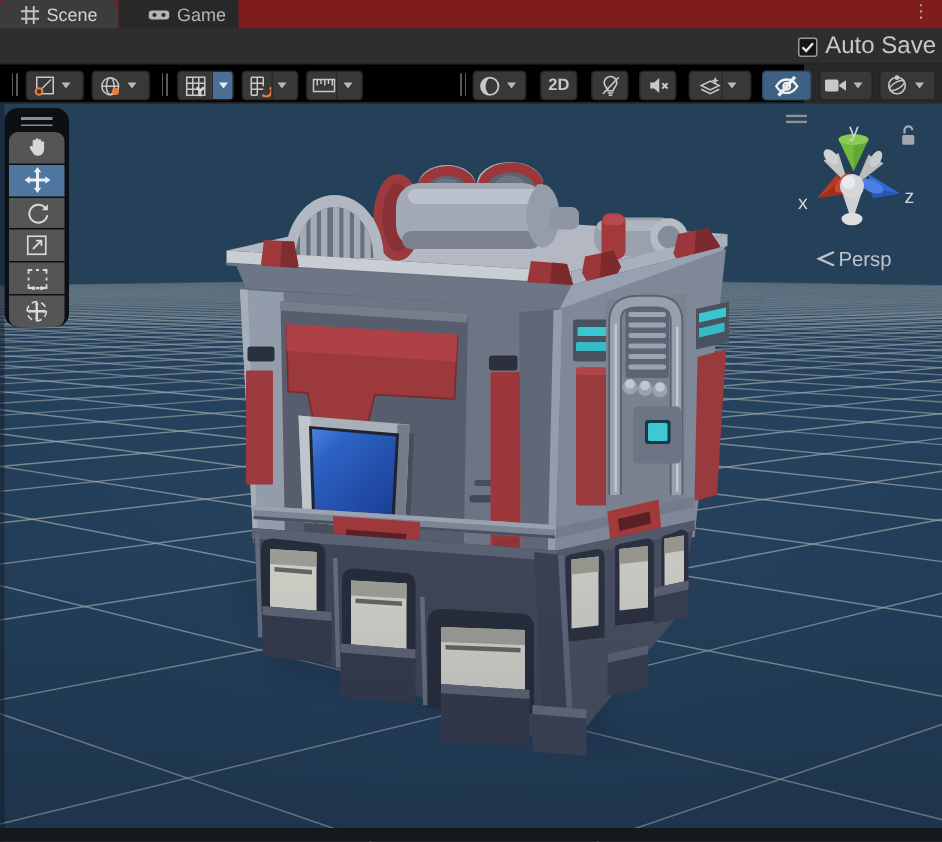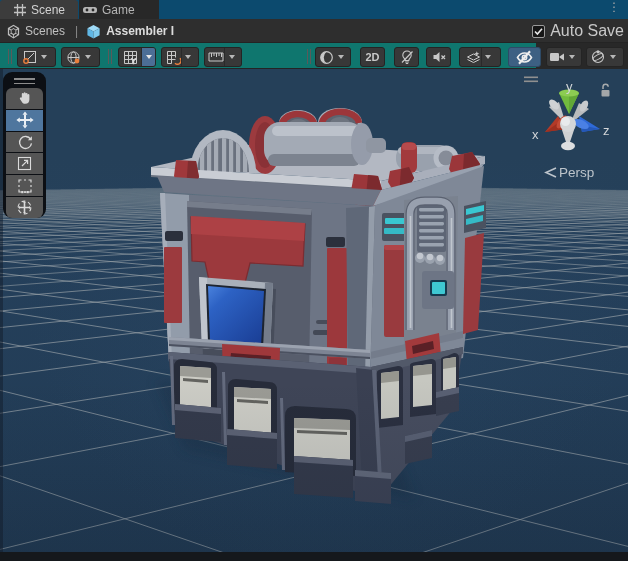--- a/index.html
+++ b/index.html
@@ -1,27 +1,27 @@
 <!DOCTYPE html>
 <html><head>
 <meta charset="utf-8">
 <style>
   html,body{margin:0;padding:0;width:628px;height:561px;overflow:hidden;background:#282828;
     font-family:"Liberation Sans",sans-serif;-webkit-font-smoothing:antialiased;}
   *{box-sizing:border-box;}
-  #tabbar{position:absolute;left:0;top:0;width:628px;height:19px;background:#0c4a6e;}
+  #tabbar{position:absolute;left:0;top:0;width:628px;height:19px;background:#7f1d1d;}
   .tab{position:absolute;top:0;height:19px;display:flex;align-items:center;color:#bdbdbd;font-size:12px;}
   #tab-scene{left:0;width:78px;background:#3c3c3c;border-radius:3px 3px 0 0;padding-left:14px;color:#d2d2d2;}
-  #tab-game{left:79px;width:80px;background:#282828;padding-left:4px;color:#b5b5b5;}
+  #tab-game{left:79px;width:80px;background:#282828;padding-left:20px;color:#b5b5b5;}
   .tab svg{margin-right:5px;}
   #crumbbar{position:absolute;left:0;top:19px;width:628px;height:24px;background:#2e2e2e;border-bottom:1px solid #242424;}
   #crumbbar .inner{position:absolute;left:6px;top:0;height:24px;display:flex;align-items:center;color:#c0c0c0;font-size:12px;}
   #autosave{position:absolute;right:4px;top:0;height:24px;display:flex;align-items:center;color:#c8c8c8;font-size:16px;}
   #autosave .box{width:13px;height:13px;background:#161616;border:1px solid #9a9a9a;border-radius:2px;margin-right:5px;position:relative;}
-  #toolbar{position:absolute;left:0;top:43px;width:536px;height:26px;background:#0f766e;border-bottom:1px solid #242424;padding-left:28px;}
+  #toolbar{position:absolute;left:0;top:43px;width:536px;height:26px;background:#000000;border-bottom:1px solid #242424;padding-left:28px;}
   .tbtn{position:absolute;top:4px;height:20px;background:#383838;border:1px solid #242424;border-radius:3px;display:flex;align-items:center;justify-content:center;}
   .handle{position:absolute;top:6px;width:7px;height:15px;
      background:linear-gradient(90deg,transparent 0 1px,#5a5a5a 1px 2px,transparent 2px 4px,#5a5a5a 4px 5px,transparent 5px);}
   .arrowpart{width:14px;height:100%;display:flex;align-items:center;justify-content:center;border-left:1px solid #2a2a2a;}
   .arr{width:0;height:0;border-left:3.5px solid transparent;border-right:3.5px solid transparent;border-top:4px solid #b8b8b8;}
   #viewport{position:absolute;left:0;top:69px;width:628px;height:492px;}
   .pbtn{width:37px;height:20.9px;background:#555555;display:flex;align-items:center;justify-content:center;margin-bottom:0.9px;}
 </style>
 </head>
 <body>
@@ -30,33 +30,20 @@
         <path d="M3.5 0v12M8.5 0v12M0 3.5h12M0 8.5h12" stroke="#c2c2c2" stroke-width="1.3"></path>
       </svg>Scene</div>
     <div class="tab" id="tab-game"><svg width="14" height="12" viewBox="0 0 14 12">
         <path d="M2.5 3h9a2.5 2.5 0 0 1 2.5 2.5v1A2.5 2.5 0 0 1 11.5 9h-9A2.5 2.5 0 0 1 0 6.5v-1A2.5 2.5 0 0 1 2.5 3z" fill="#b5b5b5"></path>
         <circle cx="4" cy="6" r="1.4" fill="#282828"></circle>
         <circle cx="10" cy="6" r="1.4" fill="#282828"></circle>
       </svg>Game</div>
     <div style="position:absolute;right:16px;top:5px;width:4px;height:13px;color:#a8a8a8;font-size:12px;line-height:5px;">⋮</div>
   </div>
   <div id="crumbbar">
-    <div class="inner">
-      <svg width="15" height="15" viewBox="0 0 24 24" style="margin-right:4px">
-        <path fill="#bdbdbd" d="M12 1 3 6.4v11.2L12 23l9-5.4V6.4L12 1zm0 2.3 6.2 3.7-2.7 1.6L12 6.5 8.5 8.6 5.8 7 12 3.3zM5 8.9l2.6 1.6v4.1L5 16.2V8.9zm14 0v7.3l-2.6-1.6v-4.1L19 8.9zM8.9 10l3.1-1.9 3.1 1.9v3.9L12 15.8 8.9 13.9V10zm-1 5.6 3.4 2.1v2.9l-5.5-3.3 2.1-1.7zm8.2 0 2.1 1.7-5.5 3.3v-2.9l3.4-2.1z"></path>
-      </svg>
-      <span>Scenes</span>
-      <span style="color:#8a8a8a;margin:0 8px 0 10px;">|</span>
-      <svg width="15" height="15" viewBox="0 0 16 16" style="margin-right:5px">
-        <path fill="#9fdbf8" d="M8 1 1.5 4.5 8 8l6.5-3.5L8 1z"></path>
-        <path fill="#5fb7e5" d="M1.5 4.5V12L8 15.5V8L1.5 4.5z"></path>
-        <path fill="#7ecbef" d="M14.5 4.5V12L8 15.5V8l6.5-3.5z"></path>
-      </svg>
-      <span style="font-weight:bold;color:#dcdcdc;">Assembler I</span>
-    </div>
     <div id="autosave">
       <div class="box">
         <svg width="11" height="11" viewBox="0 0 11 11" style="position:absolute;left:0;top:0">
           <path d="M2 5.5 4.4 8 9 2.8" stroke="#e8e8e8" stroke-width="1.6" fill="none"></path>
         </svg>
       </div>
       <span>Auto Save</span>
     </div>
   </div>
   <div id="toolbar">

